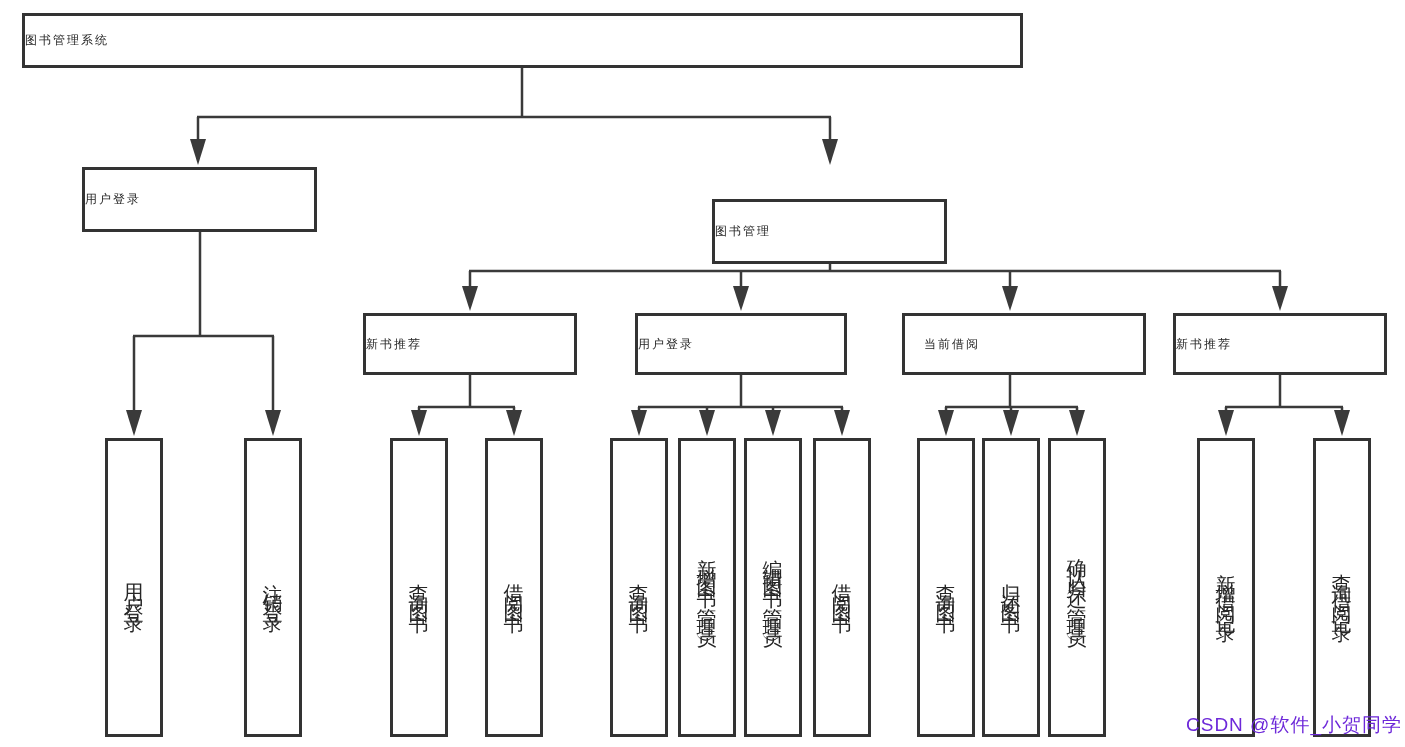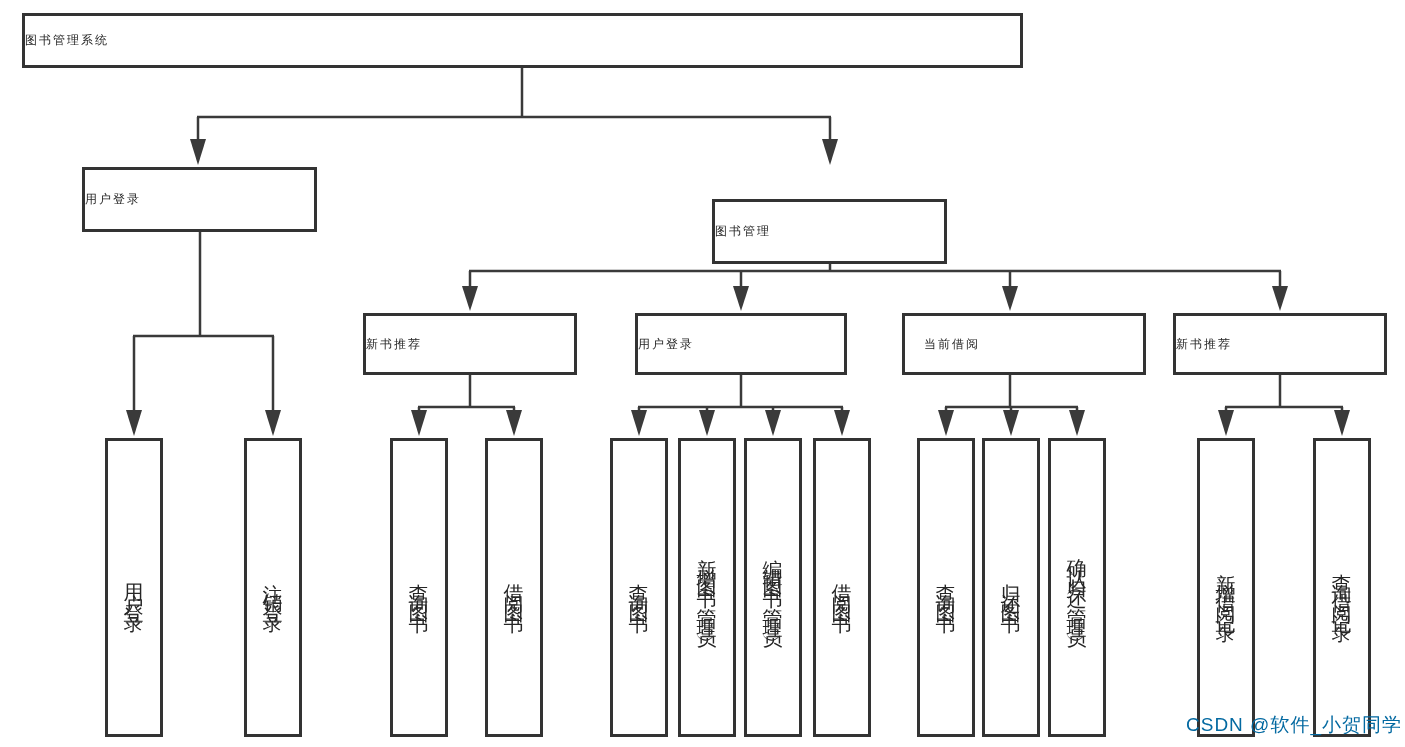--- a/index.html
+++ b/index.html
@@ -20,21 +20,21 @@
     display:flex;align-items:center;justify-content:center;
     top:438px;width:58px;height:299px;
   }
   .vbox .vtext{
     writing-mode:vertical-rl;text-orientation:mixed;
     font-size:20px;line-height:1;letter-spacing:10px;
     white-space:nowrap;
   }
   .watermark{
     position:absolute;z-index:5;left:1186px;top:712px;
-    font-size:19px;color:#0369a1;letter-spacing:1px;white-space:nowrap;
+    font-size:19px;color:#6d28d9;letter-spacing:1px;white-space:nowrap;
   }
 </style>
 </head>
 <body>
 
 <div id="canvas">
 
   <svg id="wires" width="1405" height="747" viewBox="0 0 1405 747">
     <g stroke="#3a3a3a" stroke-width="2.5" fill="none">
 

